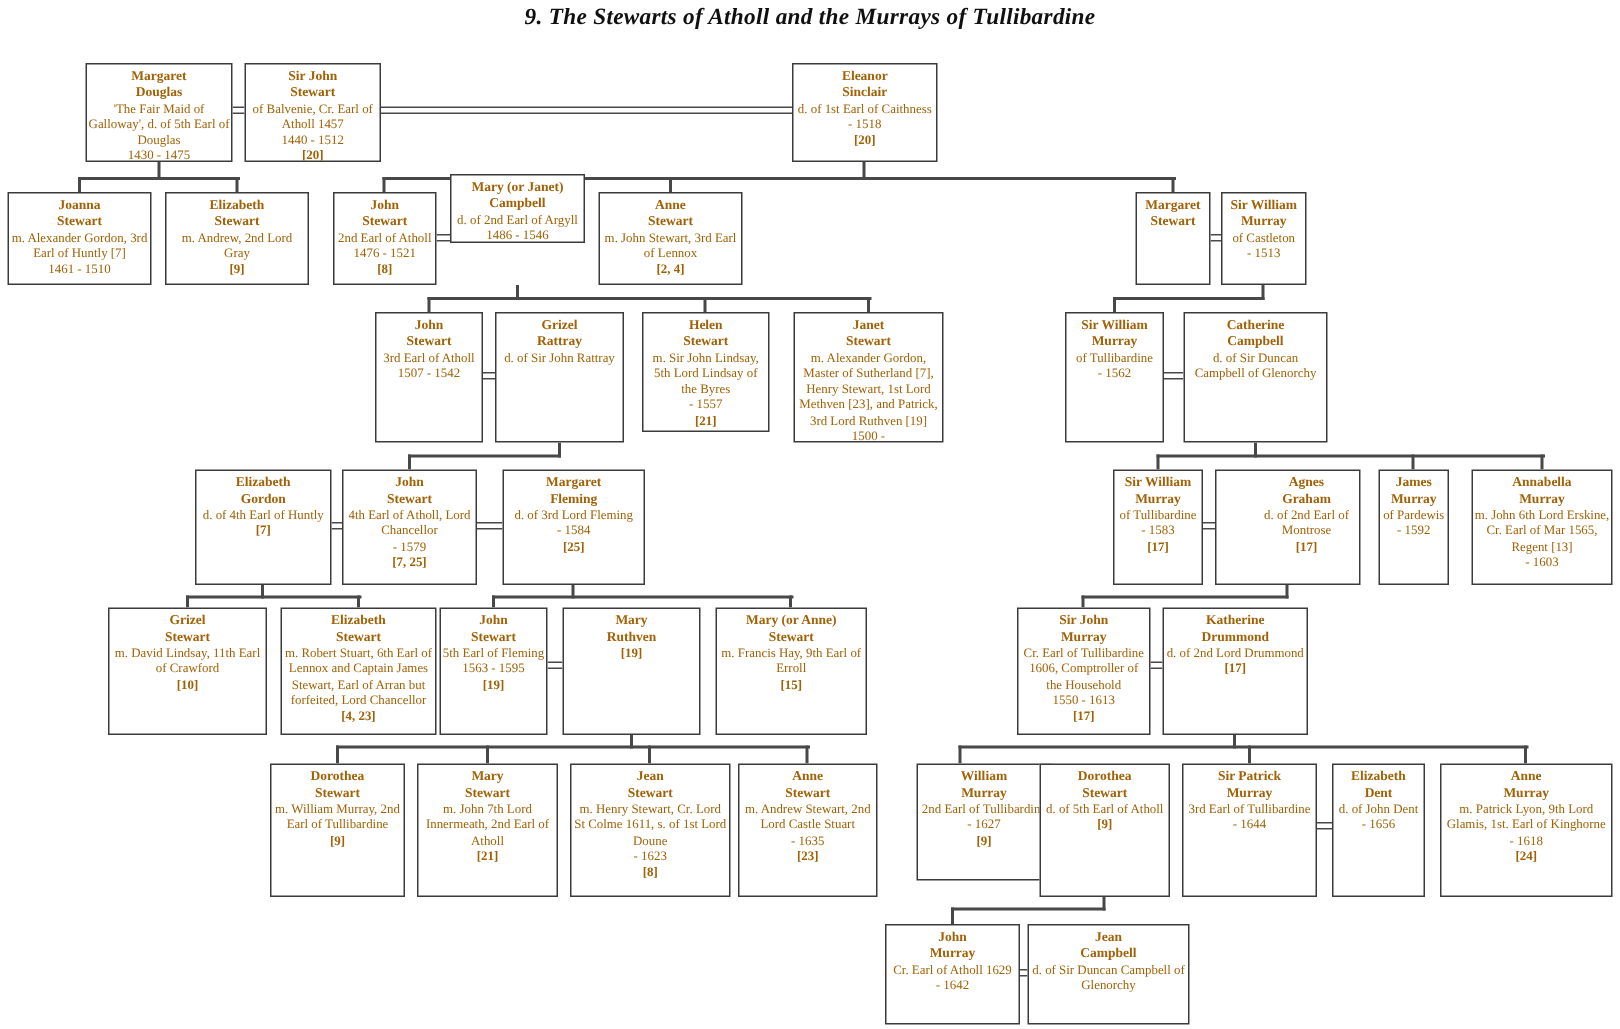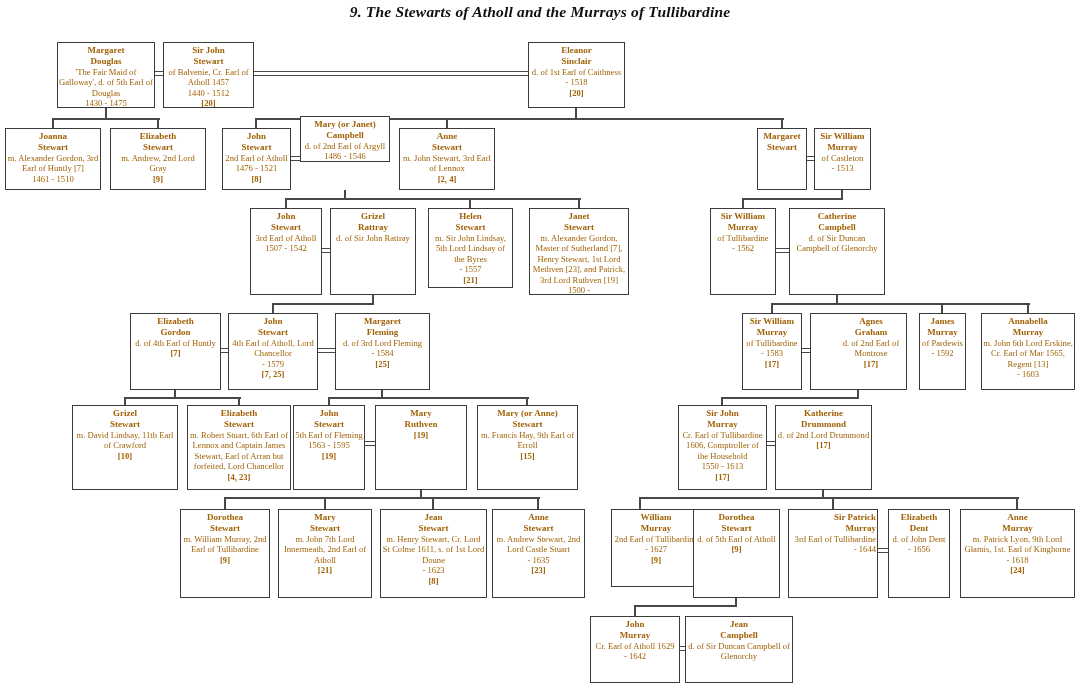--- a/index.html
+++ b/index.html
@@ -301,21 +301,21 @@
       <div class="pdetail">2nd Earl of Tullibardine</div>
       <div class="pdetail">- 1627</div>
       <div class="pref">[9]</div>
     </div>
     <div class="person" style="left: 693px; top: 509px; width: 87px; height: 89px;">
       <div class="pname">Dorothea</div>
       <div class="pname">Stewart</div>
       <div class="pdetail">d. of 5th Earl of Atholl</div>
       <div class="pref">[9]</div>
     </div>
-    <div class="person" style="left: 788px; top: 509px; width: 90px; height: 89px; text-align: right;">
+    <div class="person" style="left: 788px; top: 509px; width: 90px; height: 89px;">
       <div class="pname">Sir Patrick</div>
       <div class="pname">Murray</div>
       <div class="pdetail">3rd Earl of Tullibardine</div>
       <div class="pdetail">- 1644</div>
     </div>
     <div class="person" style="left: 888px; top: 509px; width: 62px; height: 89px;">
       <div class="pname">Elizabeth</div>
       <div class="pname">Dent</div>
       <div class="pdetail">d. of John Dent</div>
       <div class="pdetail">- 1656</div>

